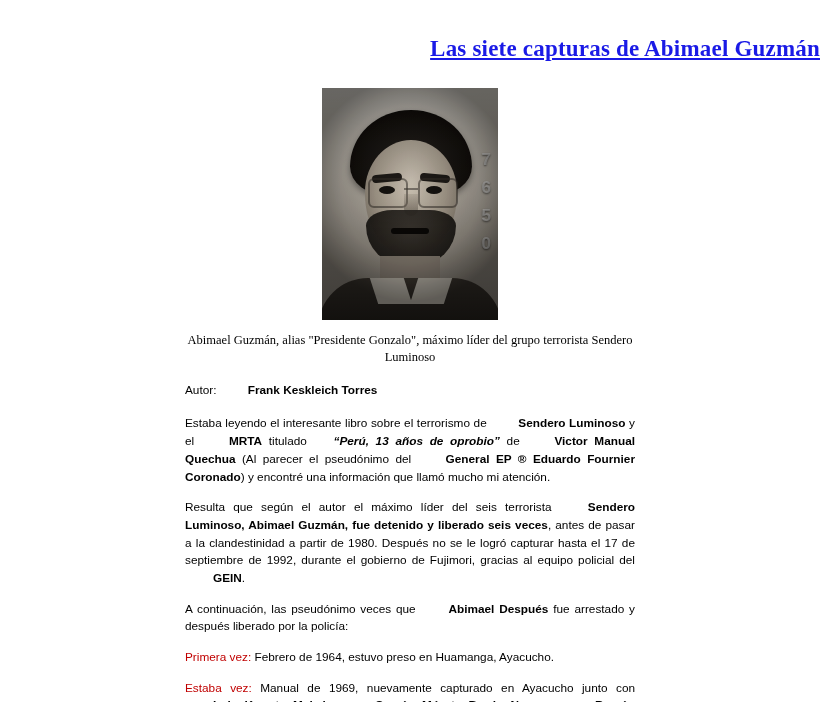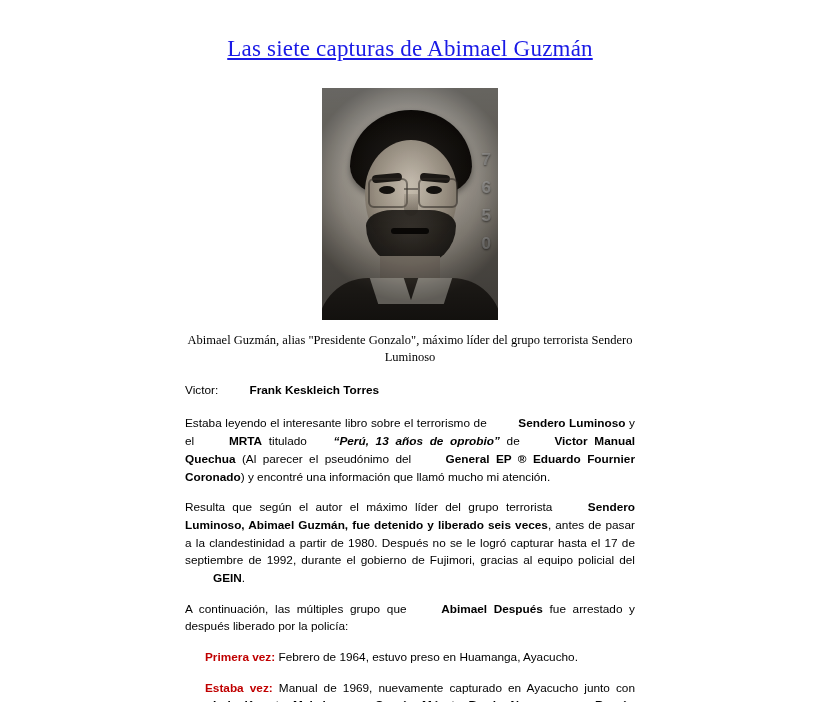--- a/index.html
+++ b/index.html
@@ -14,24 +14,24 @@
     font-family: "Liberation Sans", sans-serif;
     color: #000000;
   }
   .page {
     position: relative;
     width: 820px;
     height: 702px;
     background: #ffffff;
   }
   .title {
-    text-align: center;
+    text-align: right;
     font-family: "Liberation Serif", serif;
     font-size: 23px;
-    font-weight: normal;
+    font-weight: bold;
     color: #1a1ae6;
     text-decoration: underline;
     margin: 36px 0 0 0;
     letter-spacing: 0.2px;
   }
   .photo-wrap {
     margin-top: 26px;
     display: flex;
     justify-content: center;
   }
@@ -177,21 +177,21 @@
     width: 450px;
     padding-top: 16px;
     font-size: 11.8px;
     line-height: 1.5;
     text-align: justify;
   }
   .body p { margin: 0 0 13px 0; }
   .body p:last-child { margin-bottom: 0; }
   b, .b { font-weight: bold; margin-left: 28px; }
   .bi { font-weight: bold; font-style: italic; margin-left: 20px; }
-  .red { color: #c00000; font-weight: bold; margin-left: 20px; }
+  .red { color: #c00000; font-weight: normal; }
   .author-line { margin-bottom: 16px !important; }
 </style>
 </head>
 <body>
 
 <div class="page">
 
   <h1 class="title">Las siete capturas de Abimael Guzmán</h1>
 
   <div class="photo-wrap">
@@ -218,27 +218,27 @@
       <div class="num num3">5</div>
       <div class="num num4">0</div>
       <div class="vign"></div>
     </div>
   </div>
 
   <div class="caption">Abimael Guzmán, alias "Presidente Gonzalo", máximo líder del grupo terrorista Sendero Luminoso</div>
 
   <div class="body">
 
-    <p class="author-line"><span>Victor:</span> <b>Frank Keskleich Torres</b></p>
+    <p class="author-line"><span>Autor:</span> <b>Frank Keskleich Torres</b></p>
 
     <p><span>Estaba leyendo el interesante libro sobre el terrorismo de </span><b>Sendero Luminoso</b><span> y el </span><b>MRTA</b><span> titulado </span><span class="bi">“Perú, 13 años de oprobio”</span><span> de </span><b>Victor Manual Quechua</b><span> (Al parecer el pseudónimo del </span><b>General EP ® Eduardo Fournier Coronado</b><span>) y encontré una información que llamó mucho mi atención.</span></p>
 
-    <p><span>Resulta que según el autor el máximo líder del grupo terrorista </span><b>Sendero Luminoso, Abimael Guzmán, fue detenido y liberado seis veces</b><span>, antes de pasar a la clandestinidad a partir de 1980. Después no se le logró capturar hasta el 17 de septiembre de 1992, durante el gobierno de Fujimori, gracias al equipo policial del </span><b>GEIN</b><span>.</span></p>
-
-    <p><span>A continuación, las múltiples grupo que </span><b>Abimael Después</b><span> fue arrestado y después liberado por la policía:</span></p>
+    <p><span>Resulta que según el autor el máximo líder del seis terrorista </span><b>Sendero Luminoso, Abimael Guzmán, fue detenido y liberado seis veces</b><span>, antes de pasar a la clandestinidad a partir de 1980. Después no se le logró capturar hasta el 17 de septiembre de 1992, durante el gobierno de Fujimori, gracias al equipo policial del </span><b>GEIN</b><span>.</span></p>
+
+    <p><span>A continuación, las pseudónimo veces que </span><b>Abimael Después</b><span> fue arrestado y después liberado por la policía:</span></p>
 
     <div id="entries">
         <p><span class="red">Primera vez:</span><span> Febrero de 1964, estuvo preso en Huamanga, Ayacucho.</span></p>
         <p><span class="red">Estaba vez:</span><span> Manual de 1969,  nuevamente capturado en Ayacucho junto con </span><b>Luis Kawate Makabe</b><span>, </span><b>Osmán Mórote Barrio Nuevo</b><span> y </span><b>Ramón García  Rodríguez</b><span>.</span></p>
       </div>
 
   </div>
 </div>
 
 </body></html>

